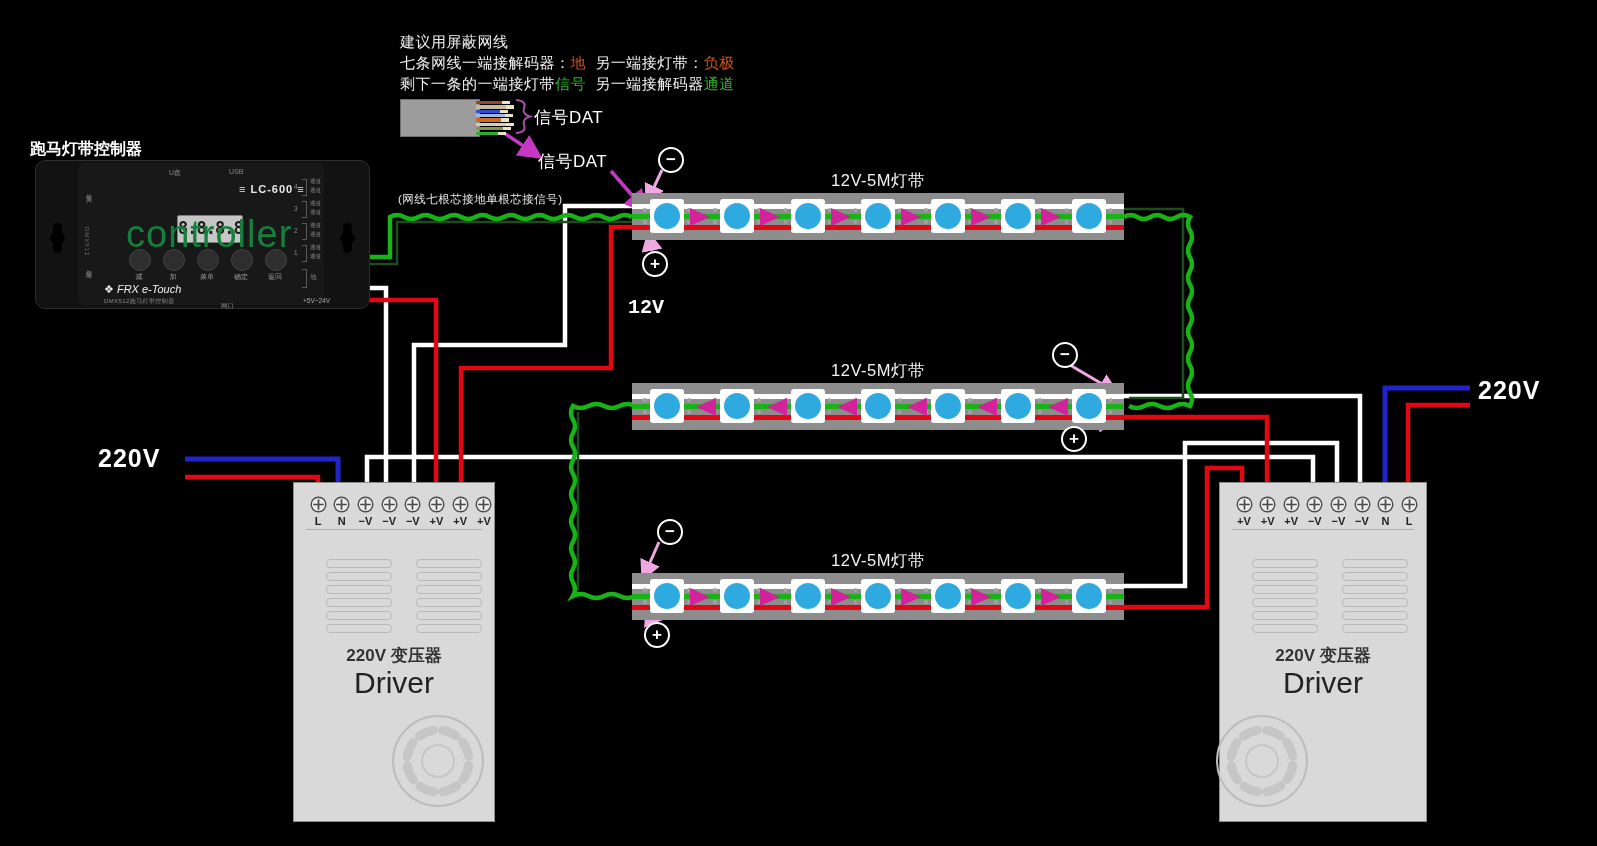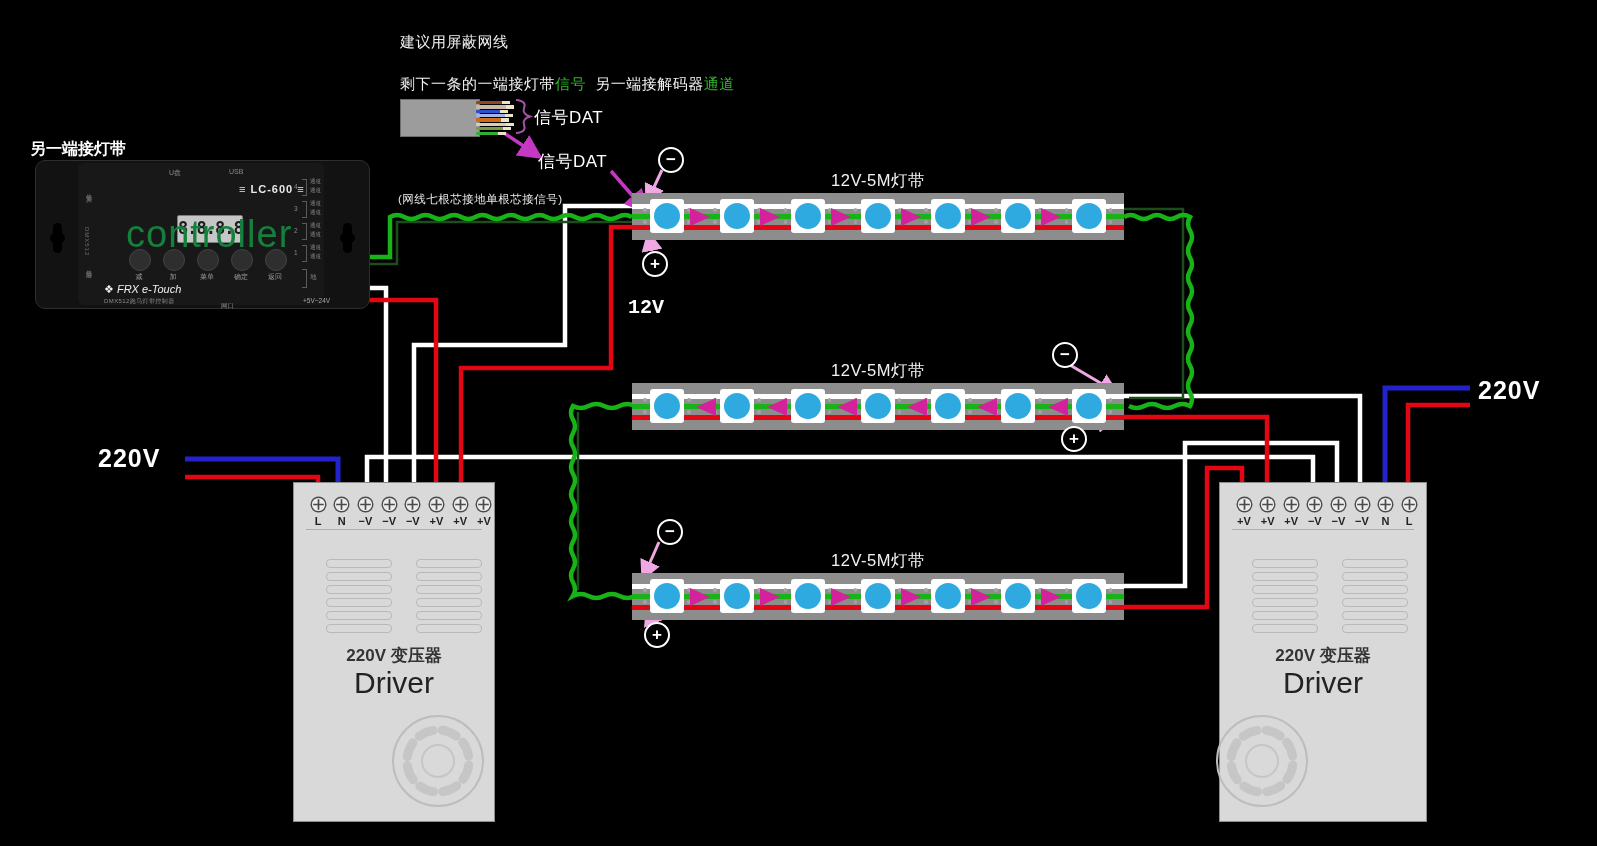--- a/index.html
+++ b/index.html
@@ -102,20 +102,21 @@
         <path d="M662,170 L648,200" stroke="#efa8e3" stroke-width="3" fill="none" marker-end="url(#ah-pink)"></path>
         <path d="M652,251 L649,236" stroke="#efa8e3" stroke-width="3" fill="none" marker-end="url(#ah-pink)"></path>
         <path d="M1070,365 L1114,391" stroke="#efa8e3" stroke-width="3" fill="none" marker-end="url(#ah-pink)"></path>
         <path d="M1077,427 L1112,419" stroke="#efa8e3" stroke-width="3" fill="none" marker-end="url(#ah-pink)"></path>
         <path d="M659,542 L644,576" stroke="#efa8e3" stroke-width="3" fill="none" marker-end="url(#ah-pink)"></path>
         <path d="M653,622 L648,610" stroke="#efa8e3" stroke-width="3" fill="none" marker-end="url(#ah-pink)"></path>
       </g>
   </svg>
 
   <div class="abs tip" style="left:400px;top:33px;">建议用屏蔽网线</div>
+  <div class="abs tip" style="left:400px;top:54px;"><span>七条网线一端接解码器：</span><span class="hl-orange">地</span><span>  另一端接灯带：</span><span class="hl-orange">负极</span></div>
   <div class="abs tip" style="left:400px;top:75px;"><span>剩下一条的一端接灯带</span><span class="hl-green">信号</span><span>  另一端接解码器</span><span class="hl-green">通道</span></div>
 
   <div class="abs cable-body" style="left:400px;top:99px;width:78px;height:36px;"></div>
   <div class="abs" id="strands" style="left:0;top:0;">
       <div class="strand" style="left: 476px; top: 101px; width: 34px; background: rgb(138, 74, 38);">
         <div class="tip-seg"></div>
       </div>
       <div class="strand" style="left: 476px; top: 105.35px; width: 38px; background: rgb(203, 185, 162);">
         <div class="tip-seg"></div>
       </div>
@@ -135,21 +136,21 @@
         <div class="tip-seg"></div>
       </div>
       <div class="strand" style="left: 476px; top: 131.5px; width: 30px; background: rgb(47, 174, 47);">
         <div class="tip-seg"></div>
       </div>
     </div>
   <div class="abs gnd-label" style="left:534px;top:106px;">信号DAT</div>
   <div class="abs dat-label" style="left:538px;top:150px;">信号DAT</div>
   <div class="abs net-note" style="left:398px;top:192px;">(网线七根芯接地单根芯接信号)</div>
 
-  <div class="abs ctrl-title" style="left:30px;top:139px;">另一端接灯带</div>
+  <div class="abs ctrl-title" style="left:30px;top:139px;">跑马灯带控制器</div>
   <div class="abs ctrl-box" style="left:35px;top:160px;width:333px;height:147px;">
     <div class="ctrl-panel"></div>
     <div class="keyhole" style="left:17px;top:62px;"></div>
     <div class="keyhole" style="right:17px;top:62px;"></div>
     <div class="abs tiny-top" style="left:133px;top:7px;">U盘</div>
     <div class="abs tiny-top" style="left:193px;top:7px;">USB</div>
     <div class="abs lc-model" style="left:203px;top:22px;">≡ LC-600 ≡</div>
     <div class="abs seg-display" style="left:141px;top:38px;width:64px;height:26px;margin-top:16px;">8.8.8.8</div>
     <div class="abs ctrl-name" style="left:90px;top:52px;">controller</div>
     <div id="ctrl-buttons">

